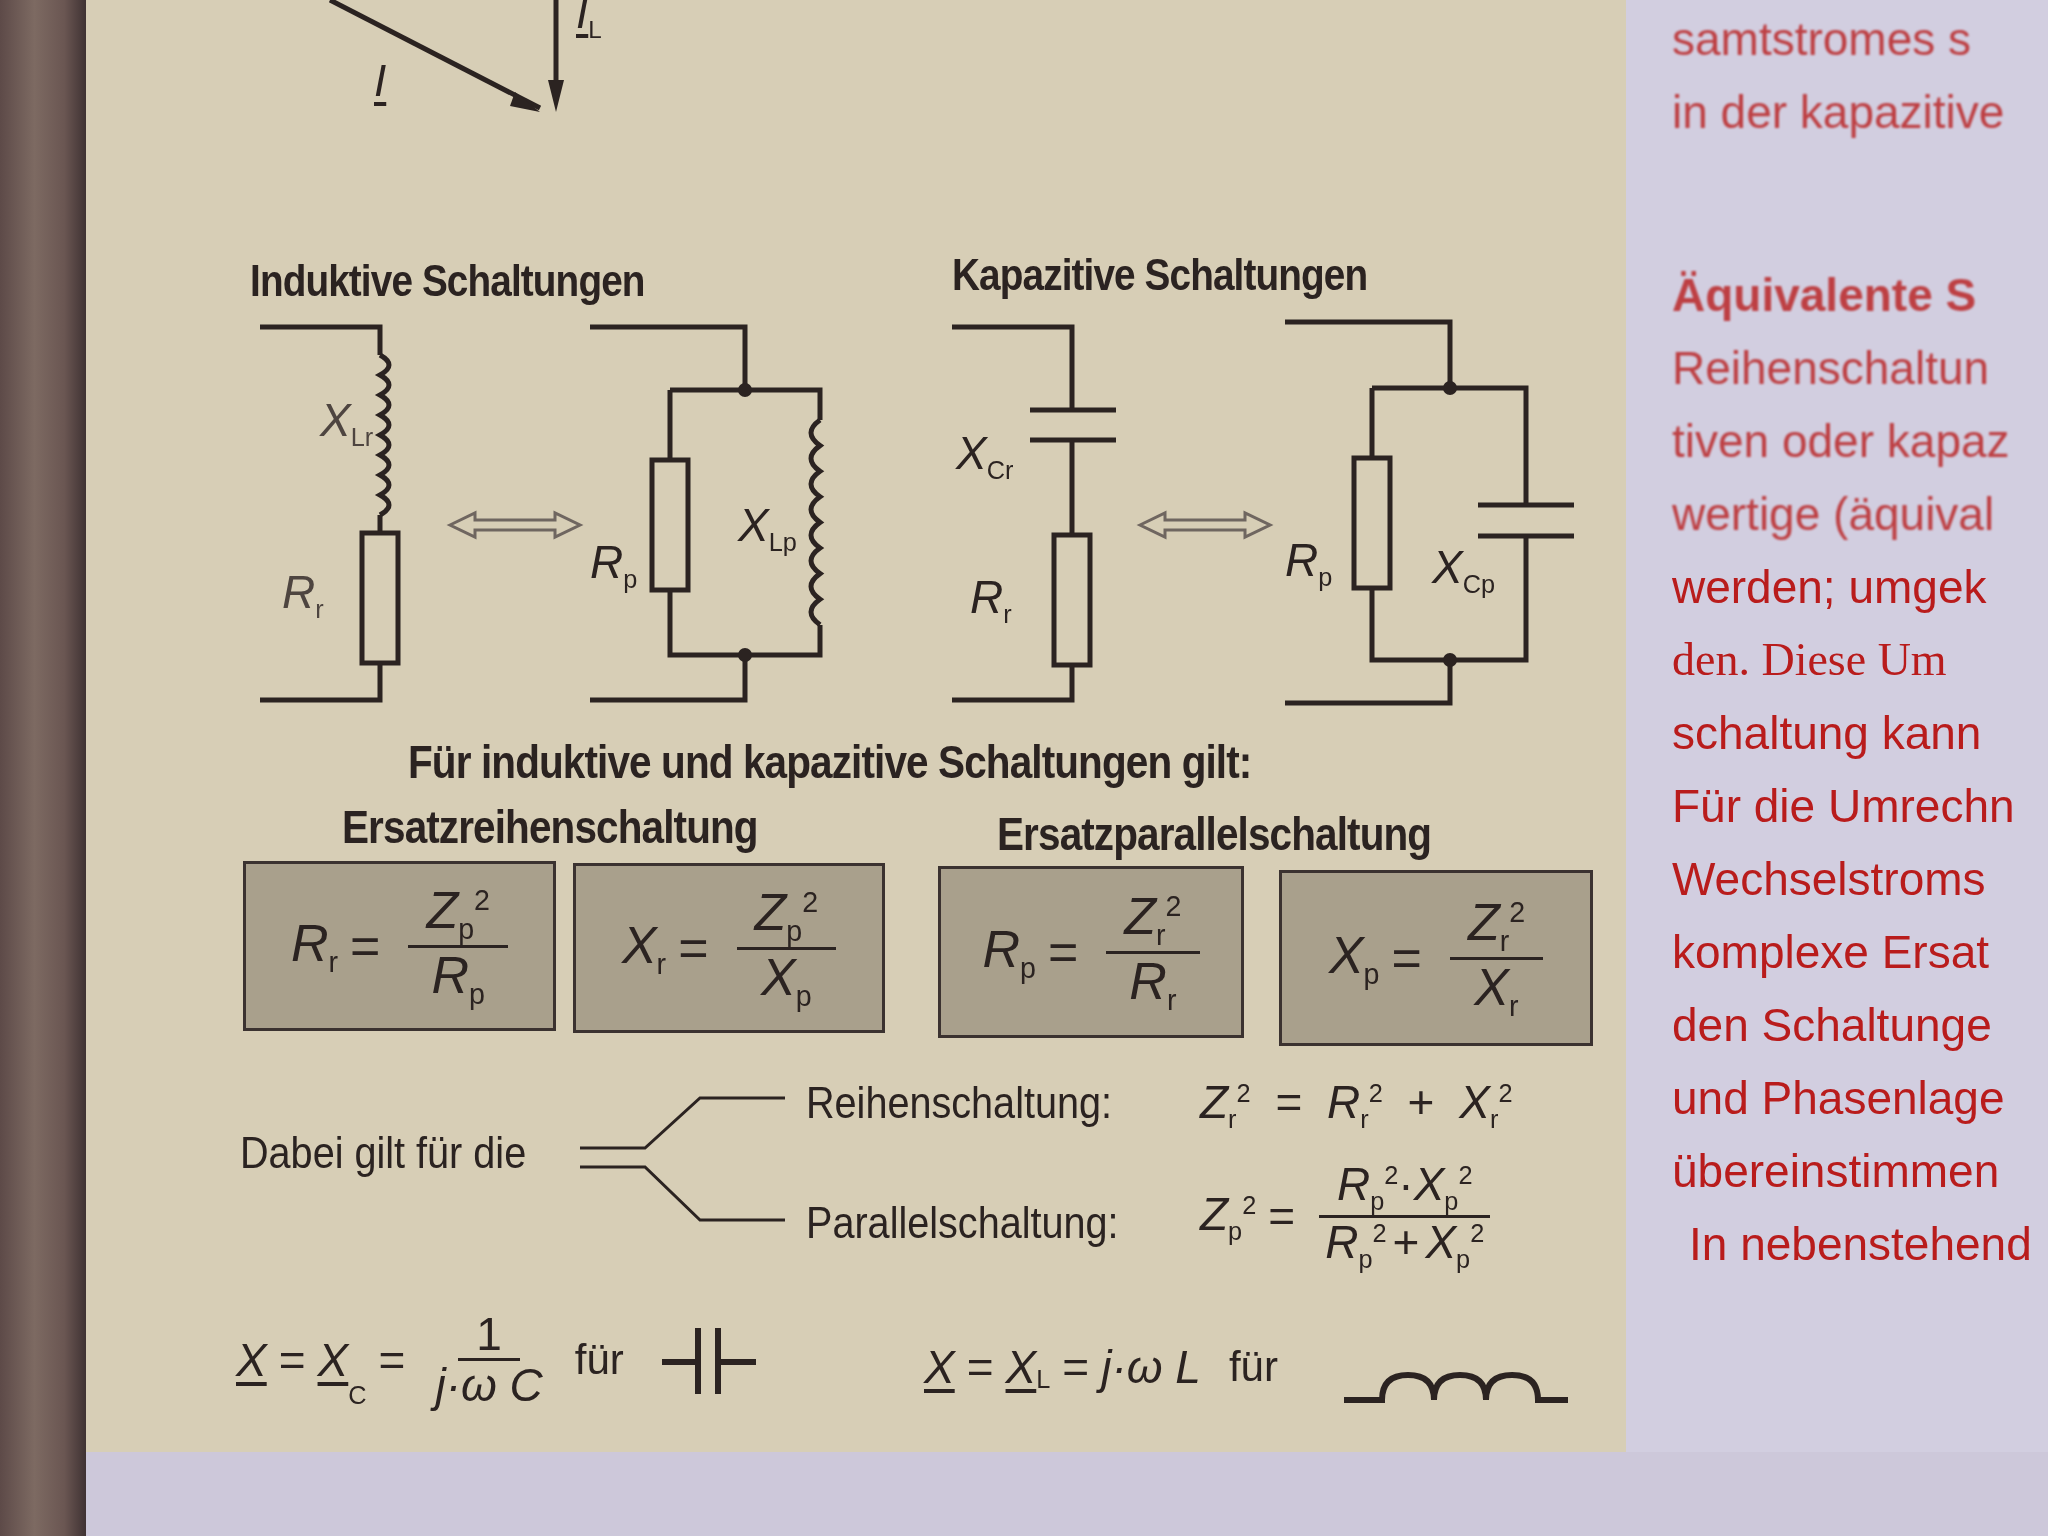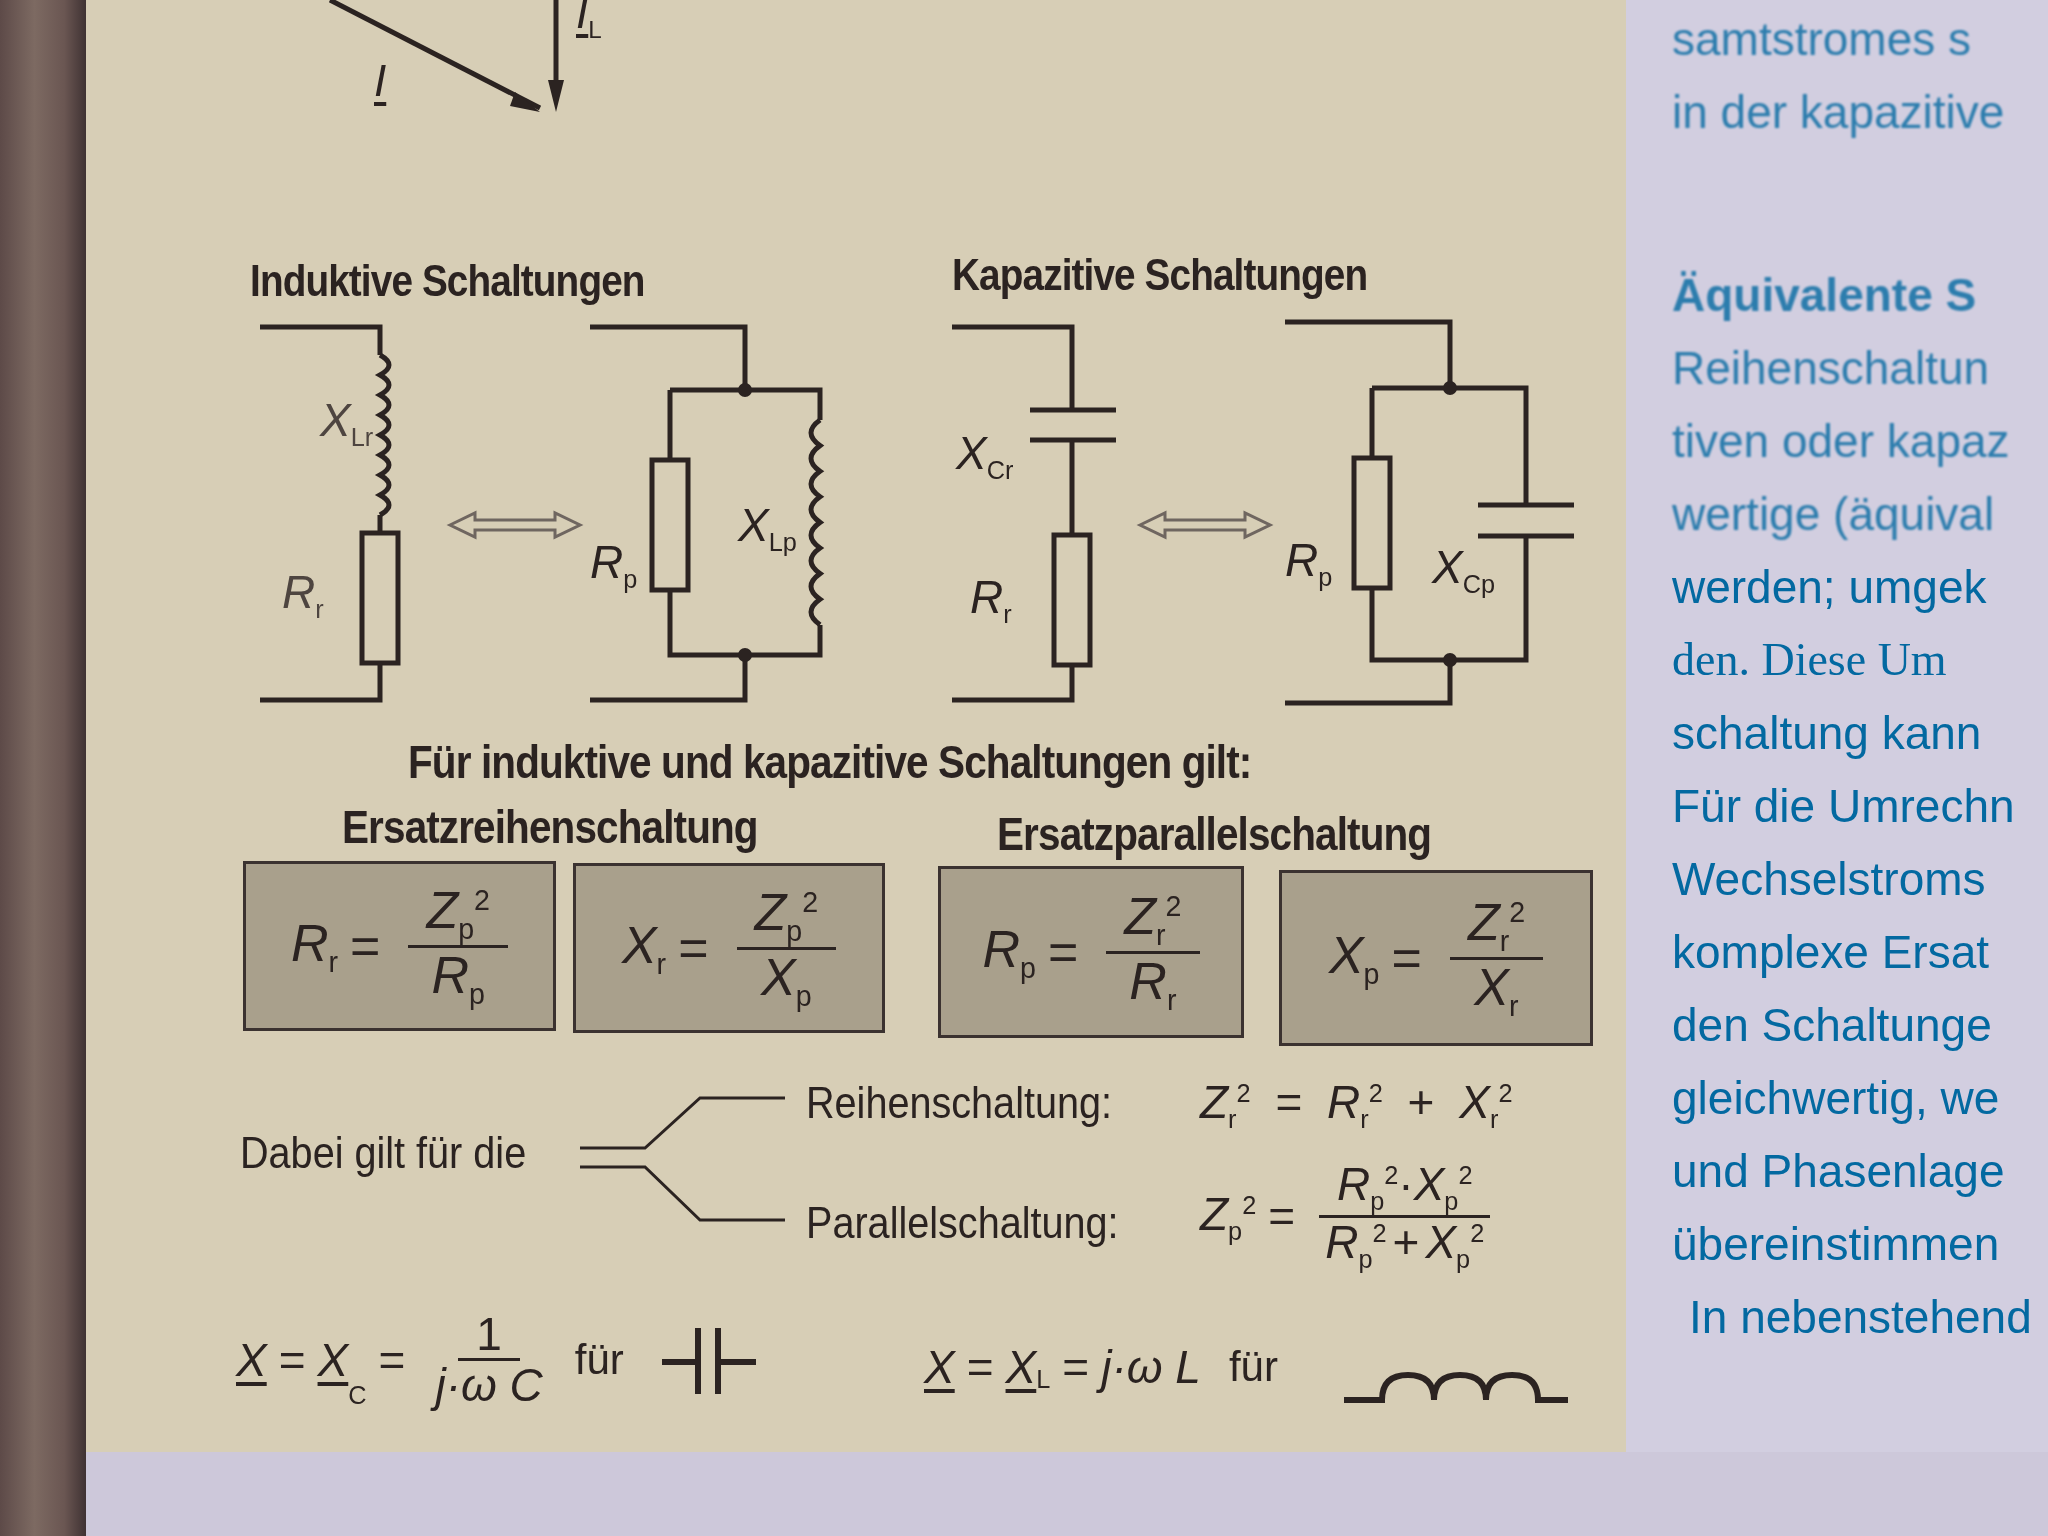--- a/index.html
+++ b/index.html
@@ -38,21 +38,21 @@
     font-size:52px; font-style:italic; color:#2b2321;
   }
   .frac { display:inline-flex; flex-direction:column; align-items:center; margin-left:16px; }
   .frac .num, .frac .den { padding:0 18px; line-height:1.05; }
   .frac .num { border-bottom:3px solid #2b2321; }
   sub, sup { font-size:0.55em; font-style:normal; }
   .eq { font-style:normal; margin:0 12px; }
   .label { font-style:italic; font-size:46px; color:#2b2321; }
   .label sub { font-size:0.55em; }
   .plain { font-size:44px; color:#2b2321; transform:scaleX(0.9); transform-origin:left center; }
-  .rc-line { font-size:46px; color:#0369a1; white-space:nowrap; }
+  .rc-line { font-size:46px; color:#b91c1c; white-space:nowrap; }
   .rc-bold { font-weight:bold; }
   .blurry { filter:blur(1.2px); opacity:0.8; }
   svg { position:absolute; overflow:visible; }
   .u { text-decoration:underline; text-underline-offset:6px; }
 </style>
 </head>
 <body>
 
 <div class="spine"></div>
 <div class="right-col"></div>
@@ -259,17 +259,16 @@
   <div class="rc-line blurry" style="height:73px;">Reihenschaltun</div>
   <div class="rc-line blurry" style="height:73px;">tiven oder kapaz</div>
   <div class="rc-line blurry" style="height:73px;">wertige (äquival</div>
   <div class="rc-line" style="height:73px;">werden; umgek</div>
   <div class="rc-line" style="height:73px;font-family:Liberation Serif, serif;">den. Diese Um</div>
   <div class="rc-line" style="height:73px;">schaltung kann</div>
   <div class="rc-line" style="height:73px;">Für die Umrechn</div>
   <div class="rc-line" style="height:73px;">Wechselstroms</div>
   <div class="rc-line" style="height:73px;">komplexe Ersat</div>
   <div class="rc-line" style="height:73px;">den Schaltunge</div>
-  <div class="rc-line" style="height:73px;">gleichwertig, we</div>
   <div class="rc-line" style="height:73px;">und Phasenlage</div>
   <div class="rc-line" style="height:73px;">übereinstimmen</div>
   <div class="rc-line" style="height:73px;margin-left:17px;">In nebenstehend</div>
 </div>
 
 </body></html>

